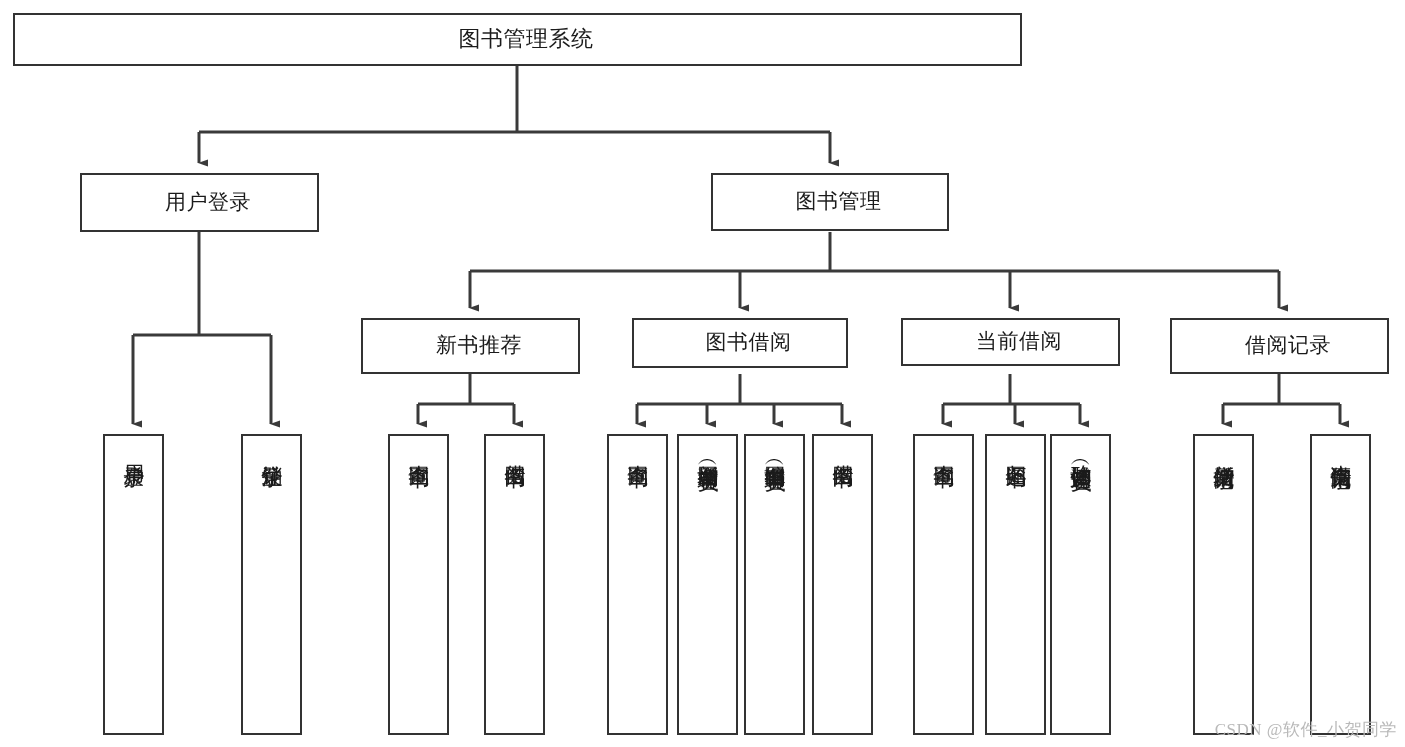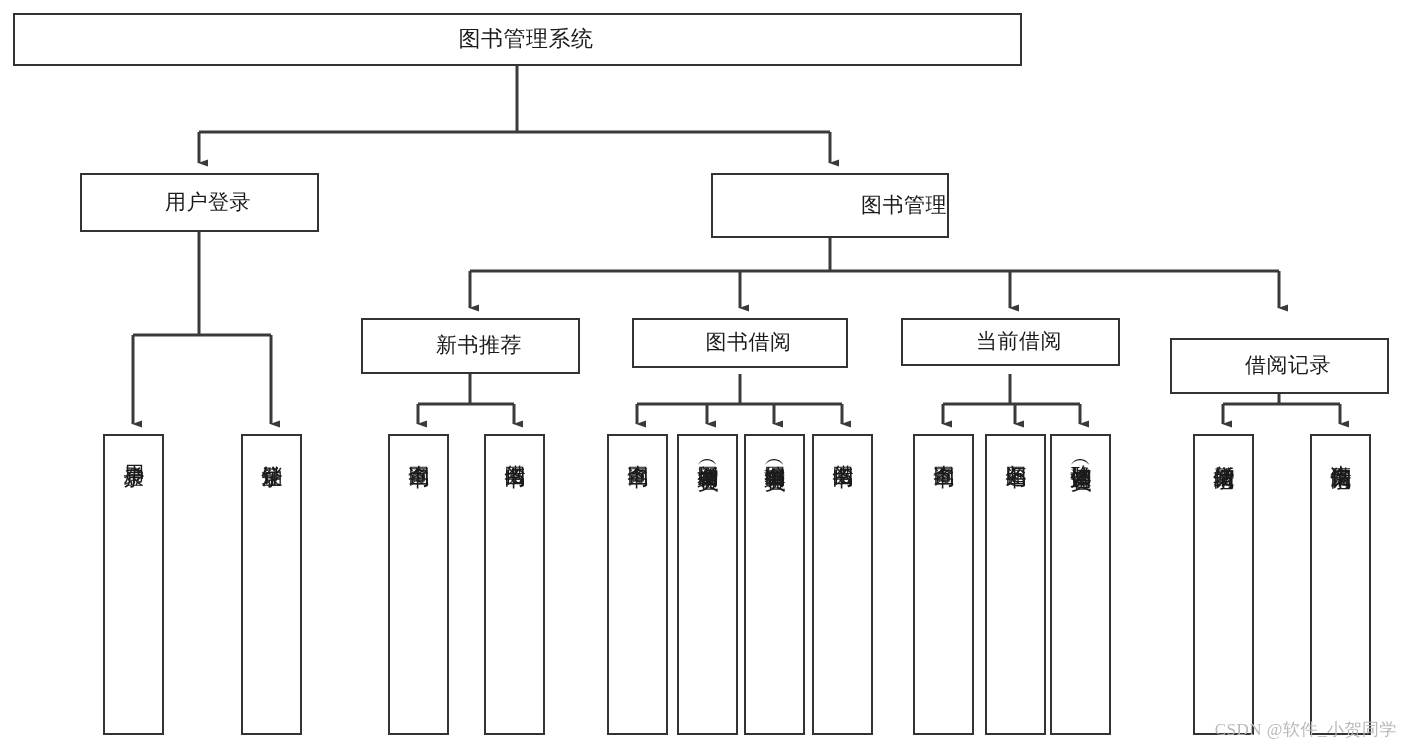--- a/index.html
+++ b/index.html
@@ -120,34 +120,34 @@
       </g>
   </svg>
 
   <div class="node h root" style="left: 13px; top: 13px; width: 1009px; height: 53px;">
     <span>图书管理系统</span>
   </div>
 
   <div class="node h" style="left: 80px; top: 173px; width: 239px; height: 59px;">
     <span>用户登录</span>
   </div>
-  <div class="node h" style="left: 711px; top: 173px; width: 238px; height: 65px; justify-content: flex-end;">
+  <div class="node h" style="left: 711px; top: 173px; width: 238px; height: 58px;">
     <span>图书管理</span>
   </div>
 
   <div class="node h" style="left: 361px; top: 318px; width: 219px; height: 56px; text-align: right;">
     <span>新书推荐</span>
   </div>
   <div class="node h" style="left: 632px; top: 318px; width: 216px; height: 50px;">
     <span>图书借阅</span>
   </div>
   <div class="node h" style="left: 901px; top: 318px; width: 219px; height: 48px;">
     <span>当前借阅</span>
   </div>
-  <div class="node h" style="left: 1170px; top: 318px; width: 219px; height: 56px; margin-top: 20px;">
+  <div class="node h" style="left: 1170px; top: 318px; width: 219px; height: 56px;">
     <span>借阅记录</span>
   </div>
 
   <div class="node v" style="left: 103px; top: 434px; width: 61px; height: 301px;">
     <span class="vtext">用户登录</span>
   </div>
   <div class="node v" style="left: 241px; top: 434px; width: 61px; height: 301px;">
     <span class="vtext">注销登录</span>
   </div>
   <div class="node v" style="left: 388px; top: 434px; width: 61px; height: 301px;">

